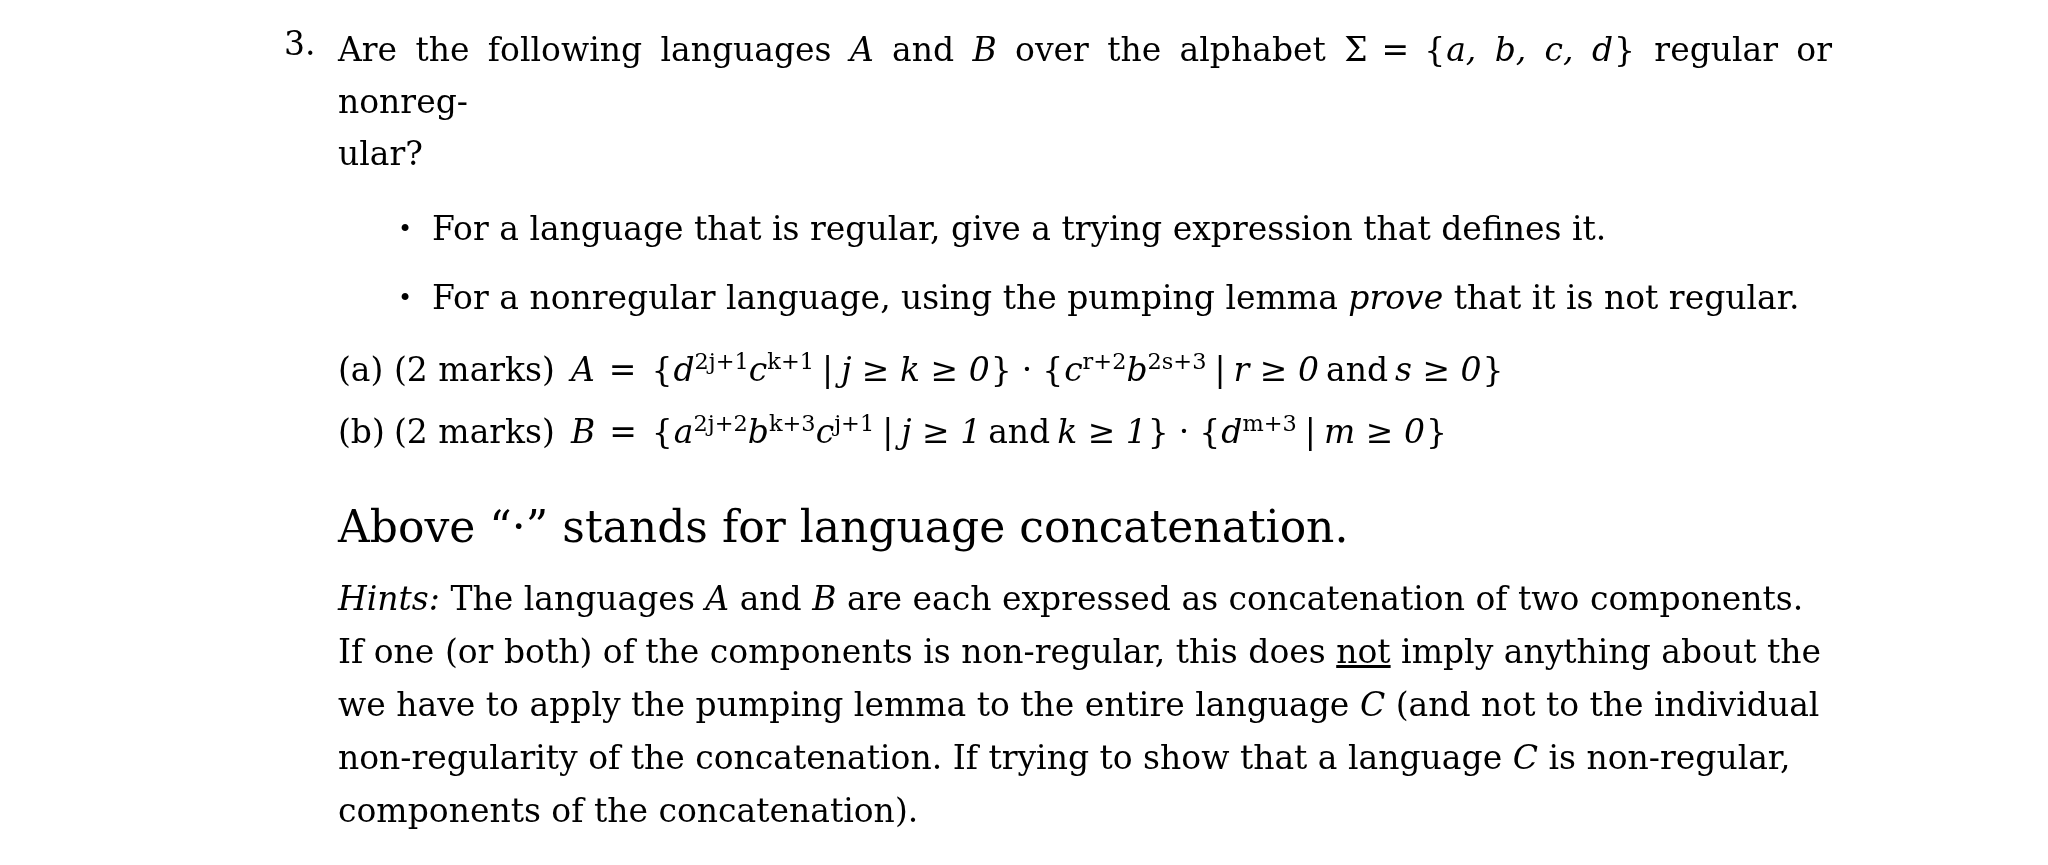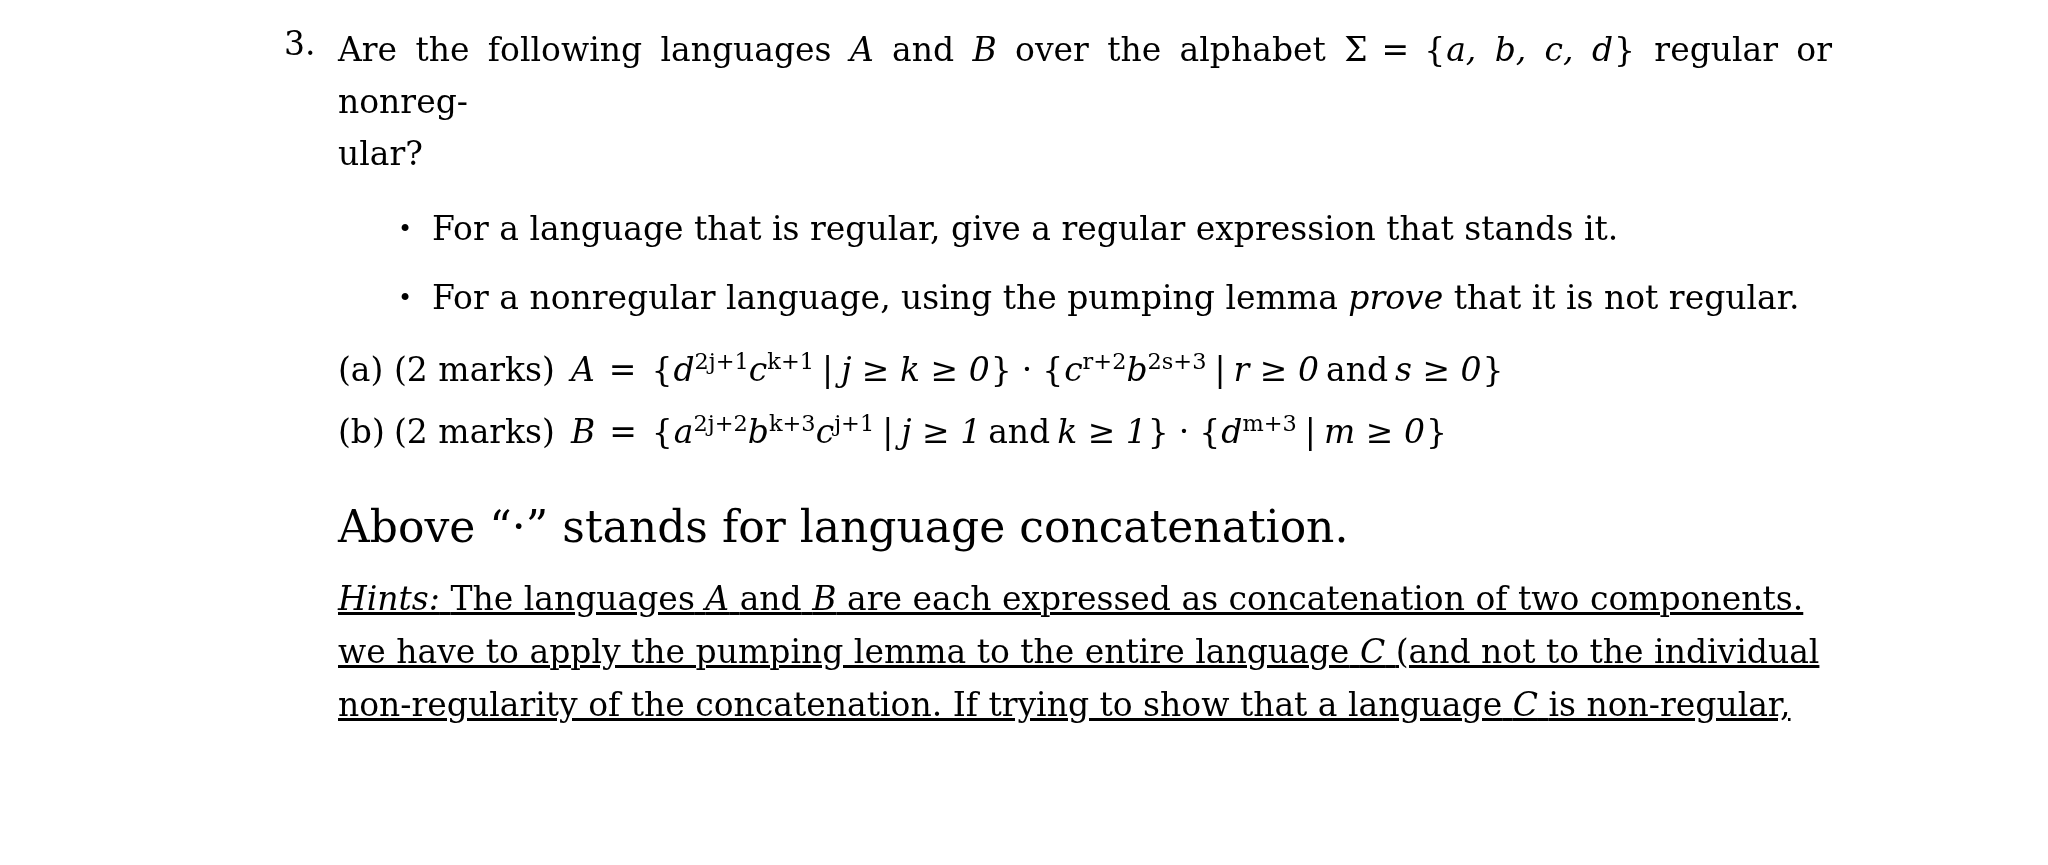--- a/index.html
+++ b/index.html
@@ -156,21 +156,20 @@
   .hints {
     position: absolute;
     left: 338px;
     top: 572px;
     width: 1528px;
     font-size: 33px;
     line-height: 53px;
   }
   .hints-line {
     white-space: nowrap;
-    text-decoration: underline;
   }
   .it { font-style: italic; margin-top: 41px; }
   .ul { text-decoration: underline; }
   .mivar { font-style: italic; }
 </style>
 </head>
 <body>
 
 <div id="page">
 
@@ -189,21 +188,21 @@
           <span>regular or nonreg-</span>
         </div>
 
         <div class="stem-line2">ular?</div>
 
         <div class="bullets">
 
           <div class="bullet-row">
             <div class="bullet-dot">•</div>
             <div class="bullet-text">
-              <span>For a language that is regular, give a regular expression that stands it.</span>
+              <span>For a language that is regular, give a trying expression that defines it.</span>
             </div>
           </div>
 
           <div class="bullet-row">
             <div class="bullet-dot">•</div>
             <div class="bullet-text"><span>For a nonregular language, using the pumping lemma </span><span class="it">prove</span><span> that it is not regular.</span></div>
           </div>
 
         </div>
 
@@ -224,17 +223,19 @@
         </div>
 
       </div>
     </div>
   </div>
 
   <div class="above-line"><span>Above</span> <span>“·”</span> <span>stands for language concatenation.</span></div>
 
   <div class="hints">
     <div class="hints-line"><span class="it">Hints:</span> <span>The languages</span> <span class="mivar">A</span> <span>and</span> <span class="mivar">B</span> <span>are each expressed as concatenation of two components.</span></div>
+    <div class="hints-line"><span>If one (or both) of the components is non-regular, this does</span> <span class="ul">not</span> <span>imply anything about the</span></div>
     <div class="hints-line"><span>we have to apply the pumping lemma to the entire language</span> <span class="mivar">C</span> <span>(and not to the individual</span></div>
     <div class="hints-line"><span>non-regularity of the concatenation. If trying to show that a language</span> <span class="mivar">C</span> <span>is non-regular,</span></div>
+    <div class="hints-line">components of the concatenation).</div>
   </div>
 
 </div>
 
 </body></html>

